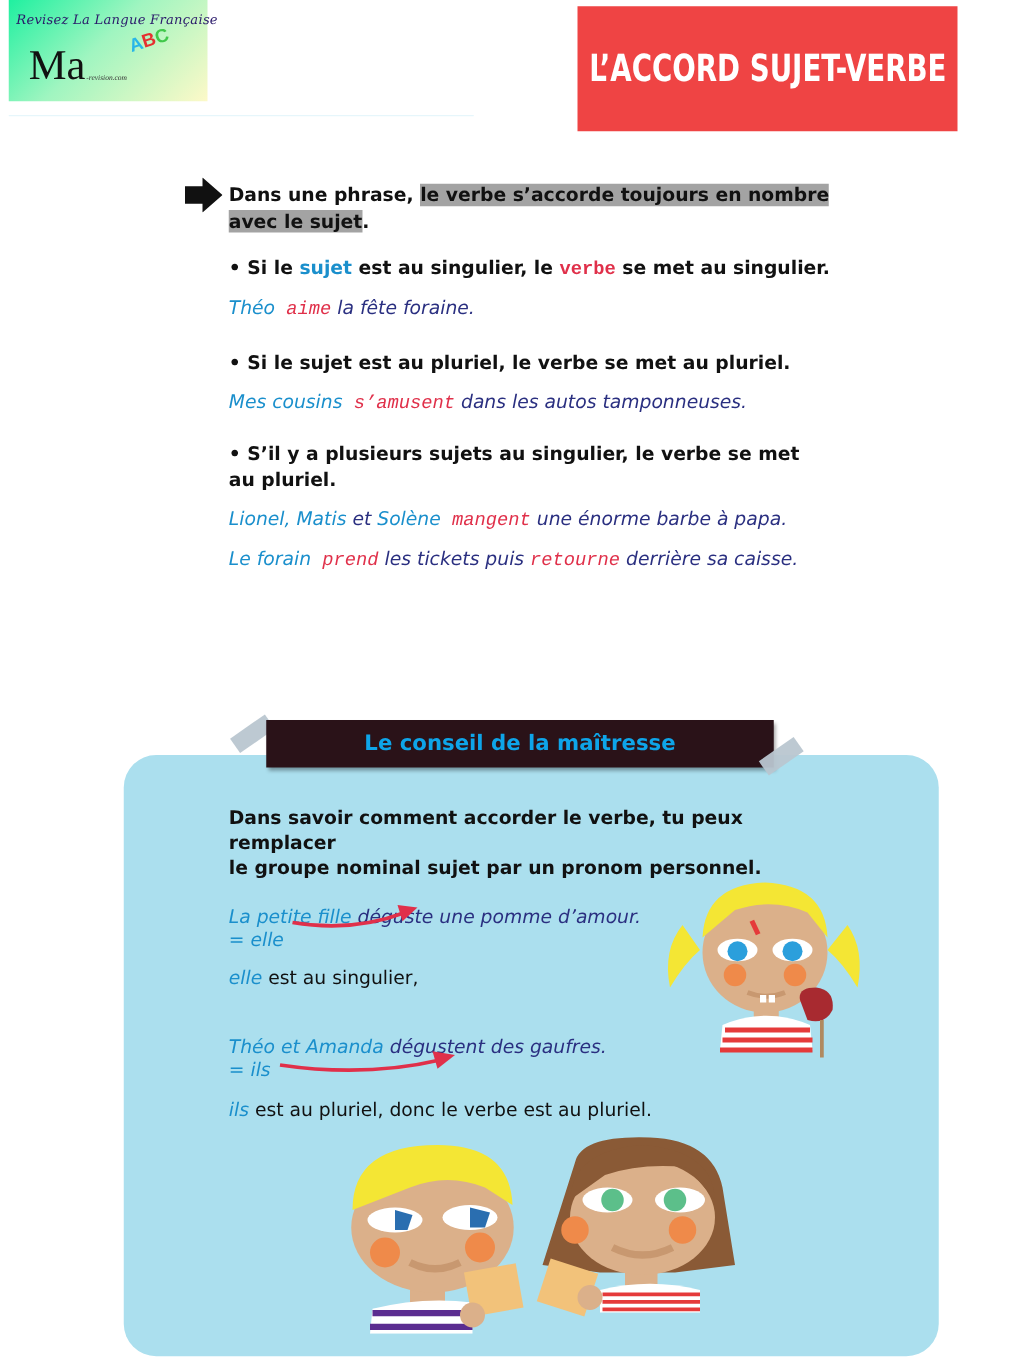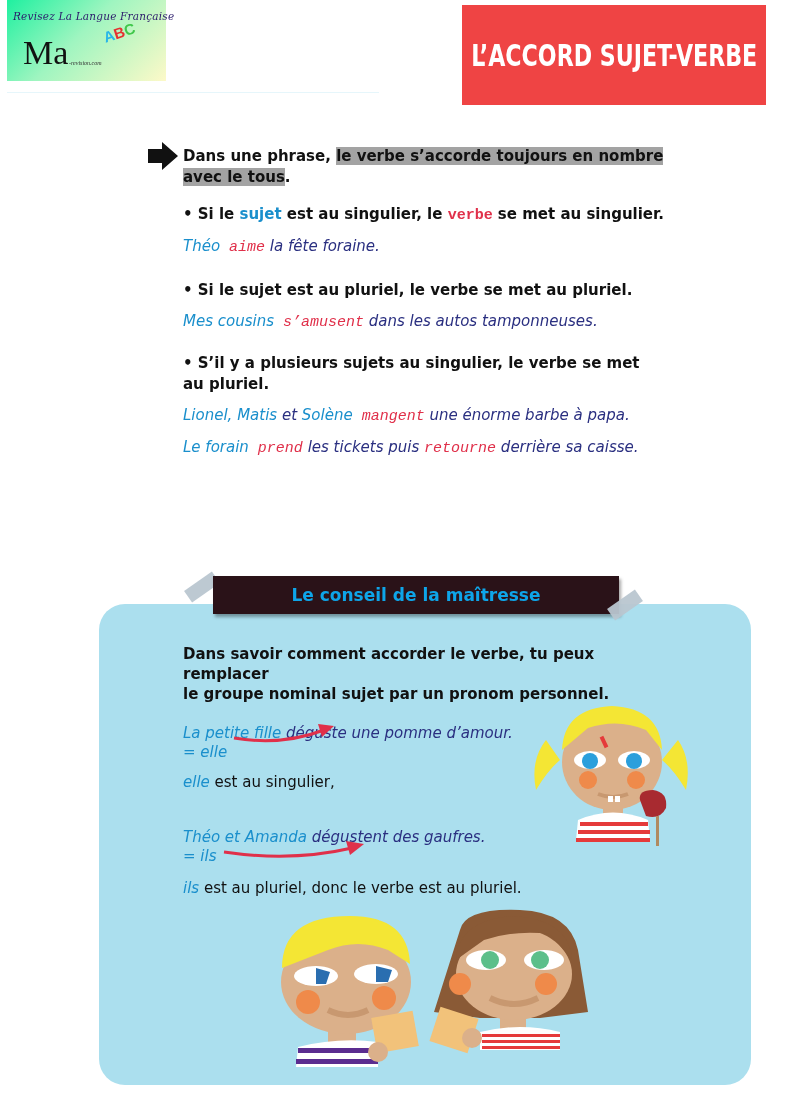--- a/index.html
+++ b/index.html
@@ -47,21 +47,21 @@
   <div class="title-text">L’ACCORD SUJET-VERBE</div>
 </div>
 
 <svg class="arrow" viewBox="0 0 30 28">
   <polygon points="0,7 14,7 14,0 30,14 14,28 14,21 0,21" fill="#111"></polygon>
 </svg>
 
 <div class="rules">
   <div class="intro">
     <span>Dans une phrase, </span><span class="hl">le verbe s’accorde toujours en nombre</span><br>
-    <span class="hl">avec le tous</span><span>.</span>
+    <span class="hl">avec le sujet</span><span>.</span>
   </div>
 
   <div class="rule" style="margin-top:16px">
     <span>• Si le </span><span class="s">sujet</span><span> est au singulier, le </span><span class="v">verbe</span><span> se met au singulier.</span>
   </div>
   <div class="ex">
     <span class="s">Théo</span><span class="v"> aime</span><span class="o"> la fête foraine.</span>
   </div>
 
   <div class="rule" style="margin-top:22px">• Si le sujet est au pluriel, le verbe se met au pluriel.</div>

